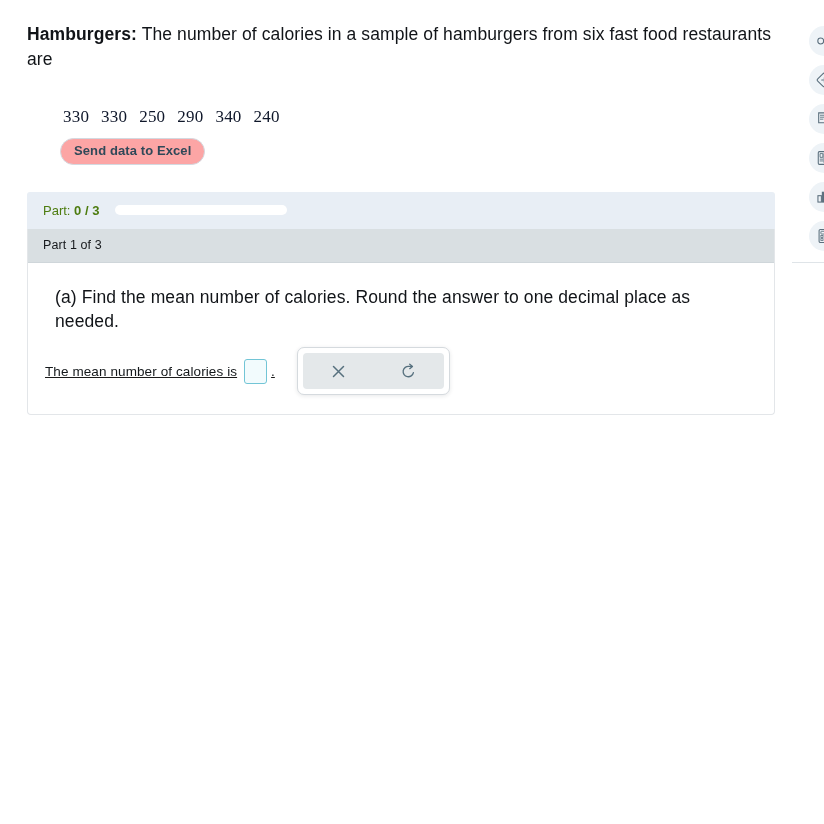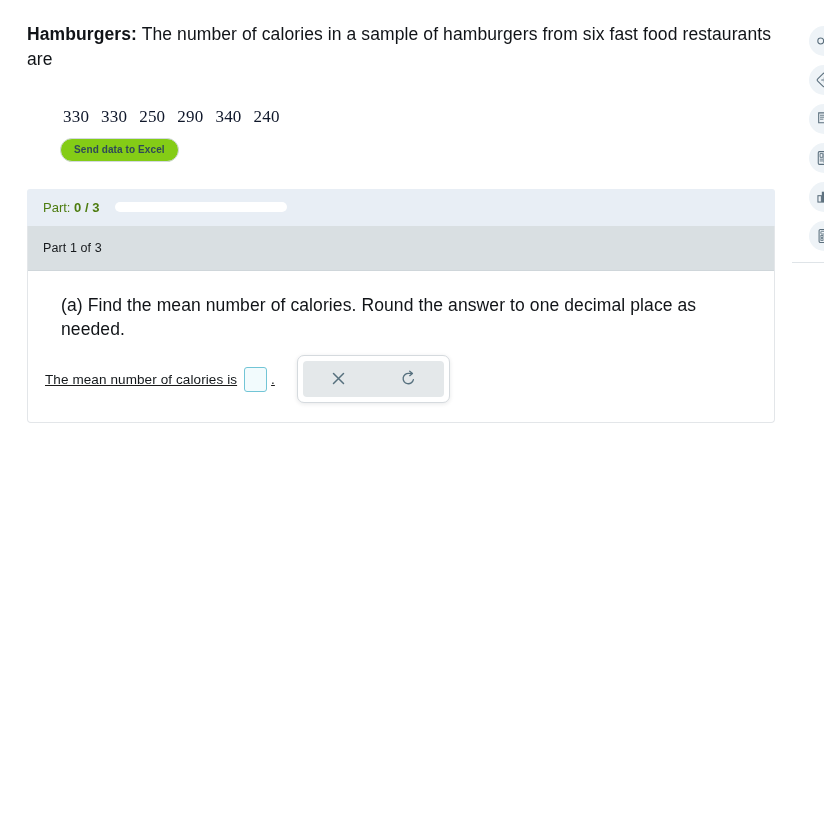--- a/index.html
+++ b/index.html
@@ -58,23 +58,23 @@
     margin-right: 12px;
   }
 
   .excel-btn {
     display: inline-block;
     margin-top: 11px;
     margin-left: 33px;
     padding: 5px 13px 6px 13px;
     border: 1px solid #d3d9e0;
     border-radius: 14px;
-    background: #84cc16;
+    background: #fca5a5;
     color: #2f4858;
-    font-size: 10px;
+    font-size: 13px;
     font-weight: bold;
     letter-spacing: 0.1px;
     cursor: pointer;
     line-height: 1.1;
   }
 
   
   .part-strip {
     margin-top: 27px;
     height: 37px;
@@ -106,21 +106,21 @@
 
   
   .card {
     border: 1px solid #e3e6e9;
     border-top: none;
     border-radius: 0 0 4px 4px;
     background: #ffffff;
   }
   .card-header {
     background: #d9dfe2;
-    height: 45px;
+    height: 34px;
     display: flex;
     align-items: center;
     padding-left: 15px;
     box-sizing: border-box;
     border-bottom: 1px solid #cfd6da;
   }
   .card-header-title {
     font-size: 12.5px;
     color: #16191c;
     letter-spacing: 0.1px;
@@ -128,21 +128,21 @@
   .card-body {
     padding: 22px 17px 30px 17px;
     min-height: 110px;
     box-sizing: border-box;
   }
 
   .question {
     font-size: 17.5px;
     line-height: 1.38;
     color: #111418;
-    margin: 0 0 0 16px;
+    margin: 0 0 0 10px;
     letter-spacing: 0.1px;
   }
 
   .answer-row {
     margin-top: 26px;
     display: flex;
     align-items: center;
     position: relative;
     text-decoration: underline;
   }

